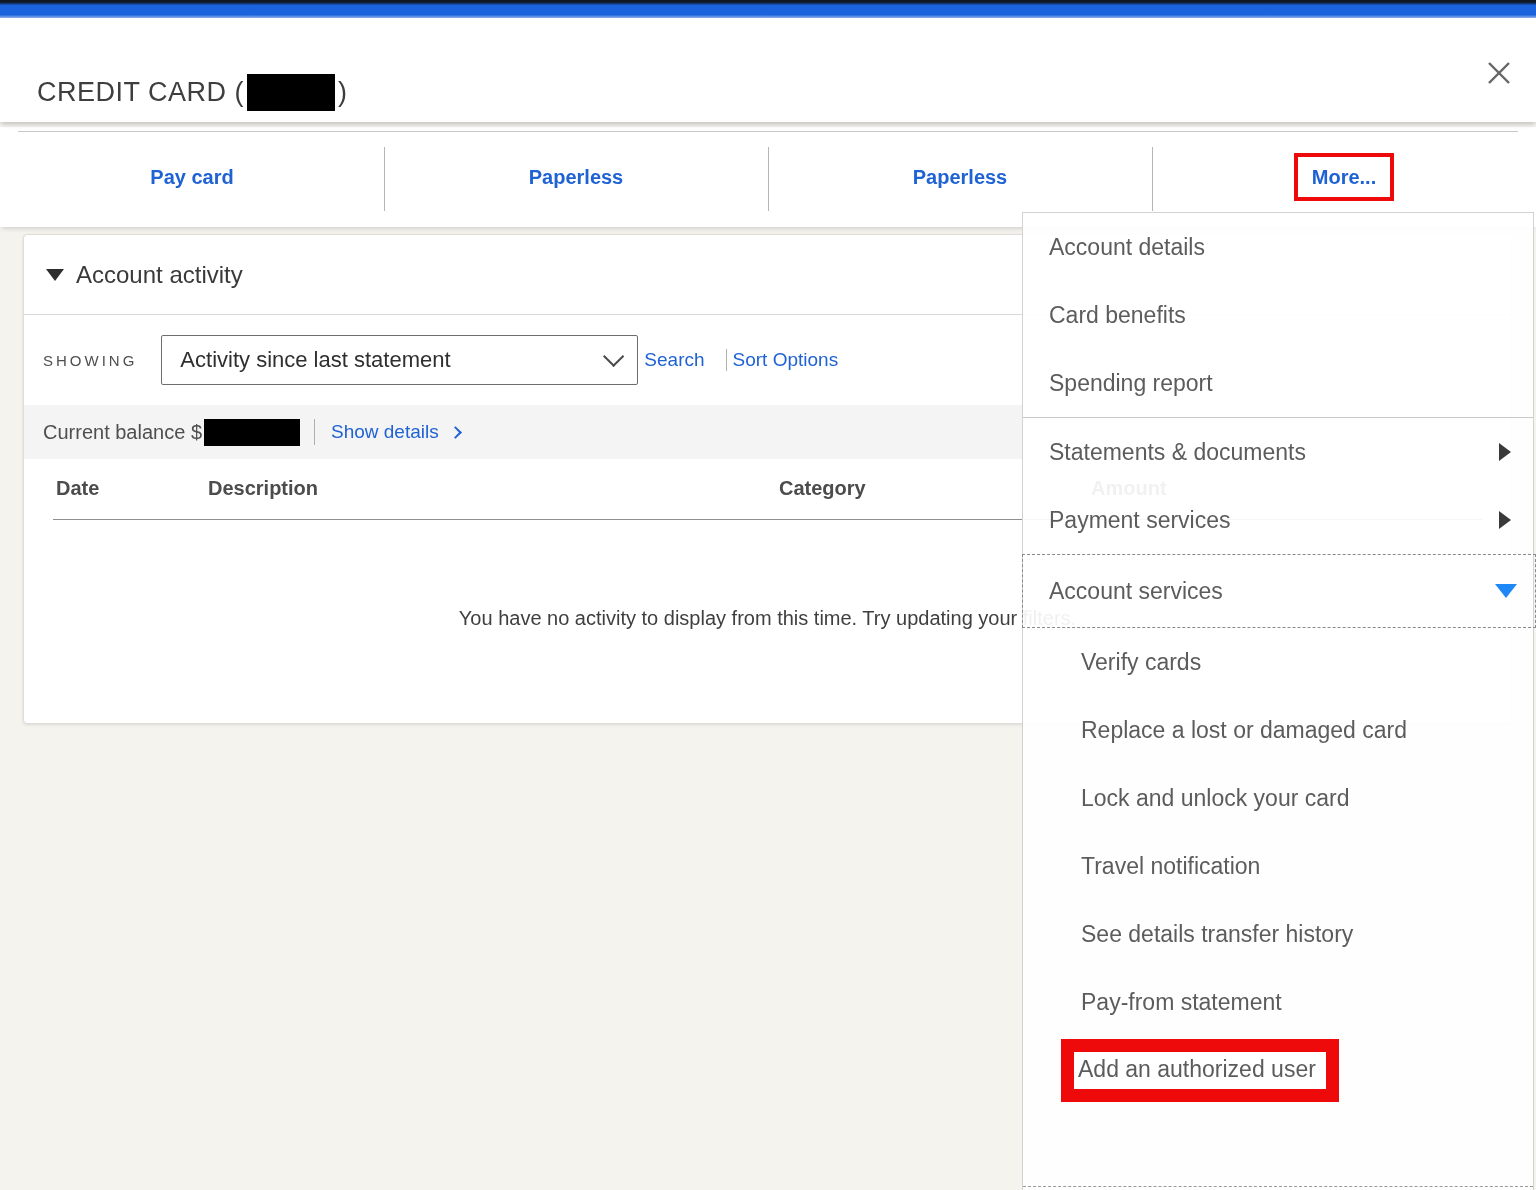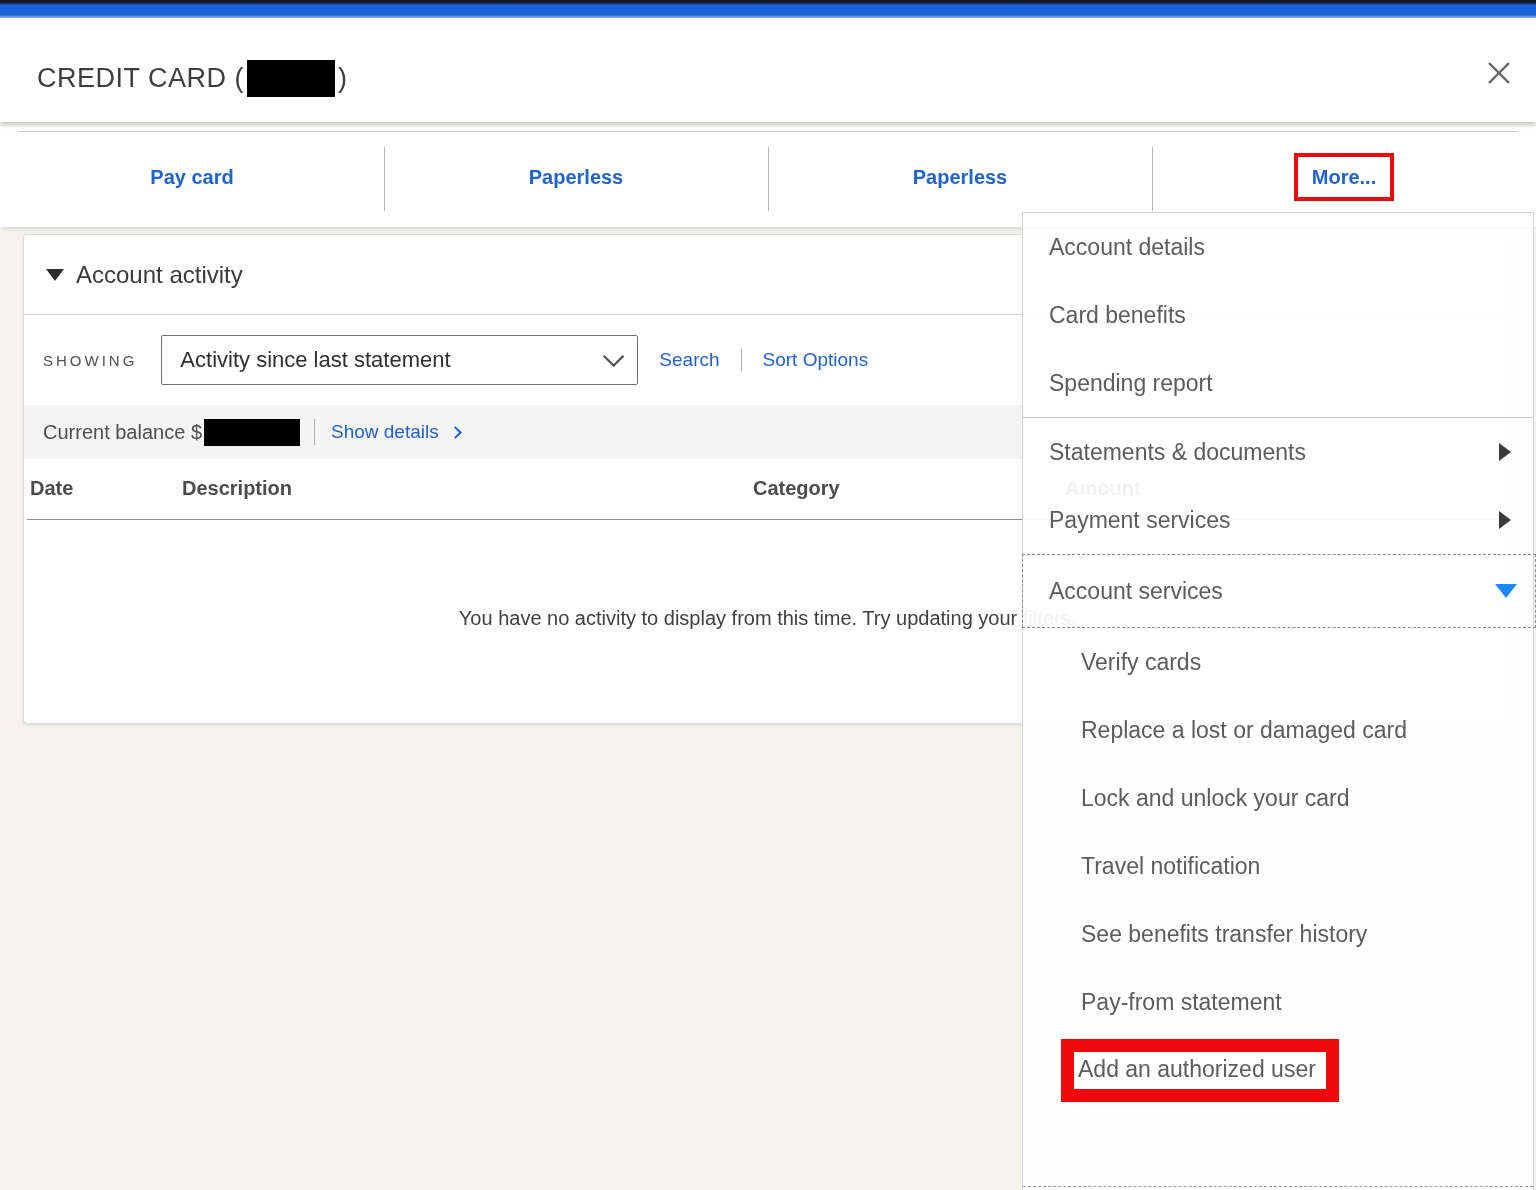--- a/index.html
+++ b/index.html
@@ -7,21 +7,21 @@
   body { font-family:"Liberation Sans","DejaVu Sans",sans-serif; background:#fff; overflow:hidden; }
   .screen { position:relative; width:1536px; height:1190px; background:#f5f3ee; overflow:hidden; }
 
   
   .topbar { position:absolute; top:0; left:0; width:100%; height:18px;
     background:linear-gradient(180deg,#101826 0%,#101826 12%,#1b63dc 30%,#1b63dc 82%,#94b4ec 100%); }
 
   
   .titlebar { position:absolute; top:18px; left:0; width:100%; height:104px; background:#fff;
     box-shadow:0 3px 5px -1px rgba(0,0,0,0.22); z-index:3; }
-  .titlebar h1 { position:absolute; left:37px; top:42px; font-size:27px; font-weight:400;
+  .titlebar h1 { position:absolute; left:37px; top:56px; font-size:27px; font-weight:400;
     color:#3e3e3e; letter-spacing:0.5px; display:flex; align-items:center; }
   .redact { display:inline-block; background:#000; }
   .title-redact { width:88px; height:37px; margin:0 3px; }
   .close-btn { position:absolute; right:14px; top:32px; width:46px; height:46px; background:none;
     border:none; cursor:pointer; display:flex; align-items:center; justify-content:center; }
 
   
   .tabbar { position:absolute; top:127px; left:0; width:100%; height:100px; background:#fff;
     box-shadow:0 3px 5px -2px rgba(0,0,0,0.18); z-index:2; display:flex; }
   .tabbar::before { content:""; position:absolute; top:4px; left:18px; right:18px; border-top:1px solid #c8c8c8; }
@@ -44,29 +44,29 @@
   .tri-down-dark { width:0; height:0; border-left:9px solid transparent; border-right:9px solid transparent;
     border-top:12px solid #2e2e2e; margin-right:12px; cursor:pointer; }
   .card-head h2 { font-size:24px; font-weight:400; color:#3a3a3a; }
   .controls { height:90px; display:flex; align-items:center; padding-left:19px; }
   .showing { font-size:15px; letter-spacing:3px; color:#4f4f4f; margin-right:24px; }
   .select { position:relative; width:477px; height:50px; border:1px solid #6e6e6e; border-radius:2px;
     background:#fff; display:flex; align-items:center; padding:0 18px; font-size:22px; color:#2f2f2f; cursor:pointer; }
   .chev-down { position:absolute; right:18px; top:15px; width:15px; height:15px;
     border-right:2px solid #4a4a4a; border-bottom:2px solid #4a4a4a; transform:rotate(45deg) translateY(-3px); }
   .link { color:#1f62d4; font-size:19px; text-decoration:none; cursor:pointer; }
-  .controls .link { margin-left:21px; }
+  .controls .link { margin-left:6px; }
   .pipe { display:inline-block; width:0; height:22px; border-left:1px solid #b0b0b0; margin-left:21px; }
   .balance-strip { height:54px; background:#f4f4f4; display:flex; align-items:center;
     padding-left:19px; font-size:20px; color:#4f4f4f; }
   .balance-redact { width:96px; height:27px; margin-left:2px; }
   .balance-strip .pipe { height:26px; margin:0 16px 0 14px; }
   .chev-right { display:inline-block; width:9px; height:9px; border-top:2px solid #1f62d4;
     border-right:2px solid #1f62d4; transform:rotate(45deg); margin-left:12px; margin-bottom:1px; }
-  .table-head { position:relative; height:61px; margin:0 3px; border-bottom:1px solid #8f8f8f; }
+  .table-head { position:relative; height:61px; margin:0 29px; border-bottom:1px solid #8f8f8f; }
   .table-head span { position:absolute; top:18px; font-size:20px; font-weight:700; color:#4c4c4c; }
   .th-0 { left:3px; } .th-1 { left:155px; } .th-2 { left:726px; } .th-3 { left:1038px; }
   .empty-msg { position:absolute; top:372px; left:0; width:100%; text-align:center;
     font-size:20px; color:#3f3f3f; }
 
   
   .menu { position:absolute; left:1022px; top:212px; width:512px; height:978px;
     background:rgba(255,255,255,0.92); border:1px solid #d2d2d2; border-bottom:none;
     z-index:4; }
   .menu::after { content:""; position:absolute; left:0; right:0; bottom:3px; border-top:1px dashed #9a9a9a; }
@@ -182,21 +182,21 @@
     <div class="mi sub">
       <span>Replace a lost or damaged card</span>
     </div>
     <div class="mi sub">
       <span>Lock and unlock your card</span>
     </div>
     <div class="mi sub">
       <span>Travel notification</span>
     </div>
     <div class="mi sub">
-      <span>See benefits transfer history</span>
+      <span>See details transfer history</span>
     </div>
     <div class="mi sub">
       <span>Pay-from statement</span>
     </div>
     <div class="mi sub mi-annotated" style="padding-left:28px;">
       <span class="annot-red"><span class="annot-white"><span>Add an authorized user</span></span></span>
     </div>
   </div>
 
 </div>

